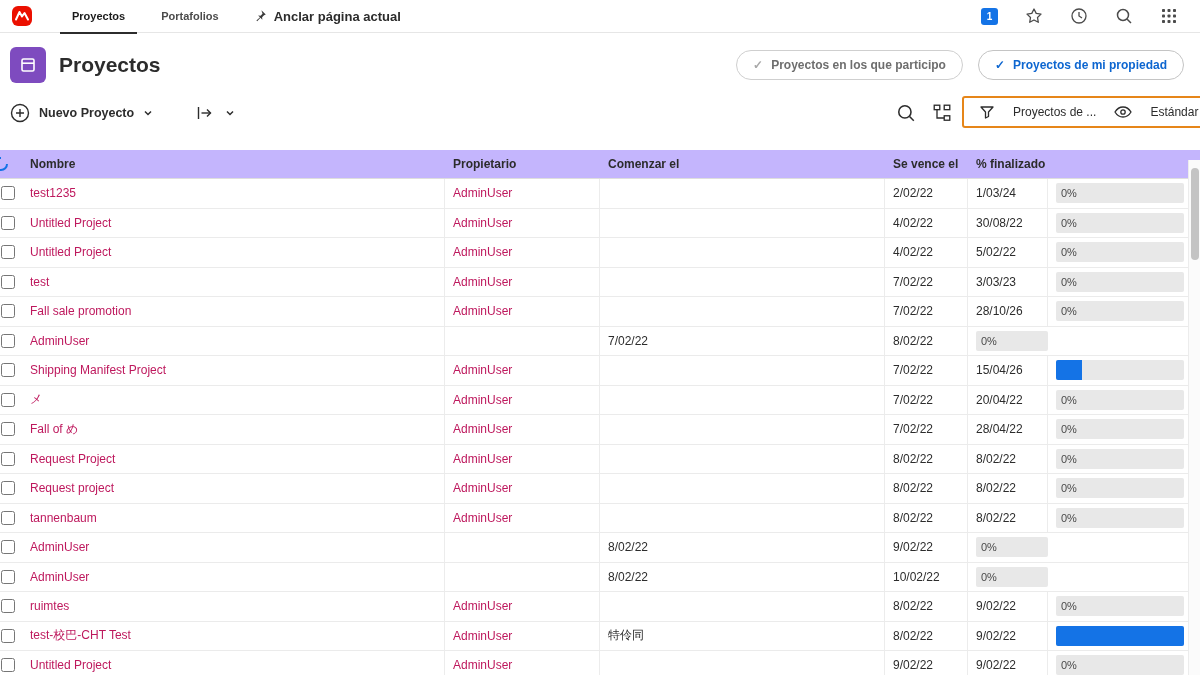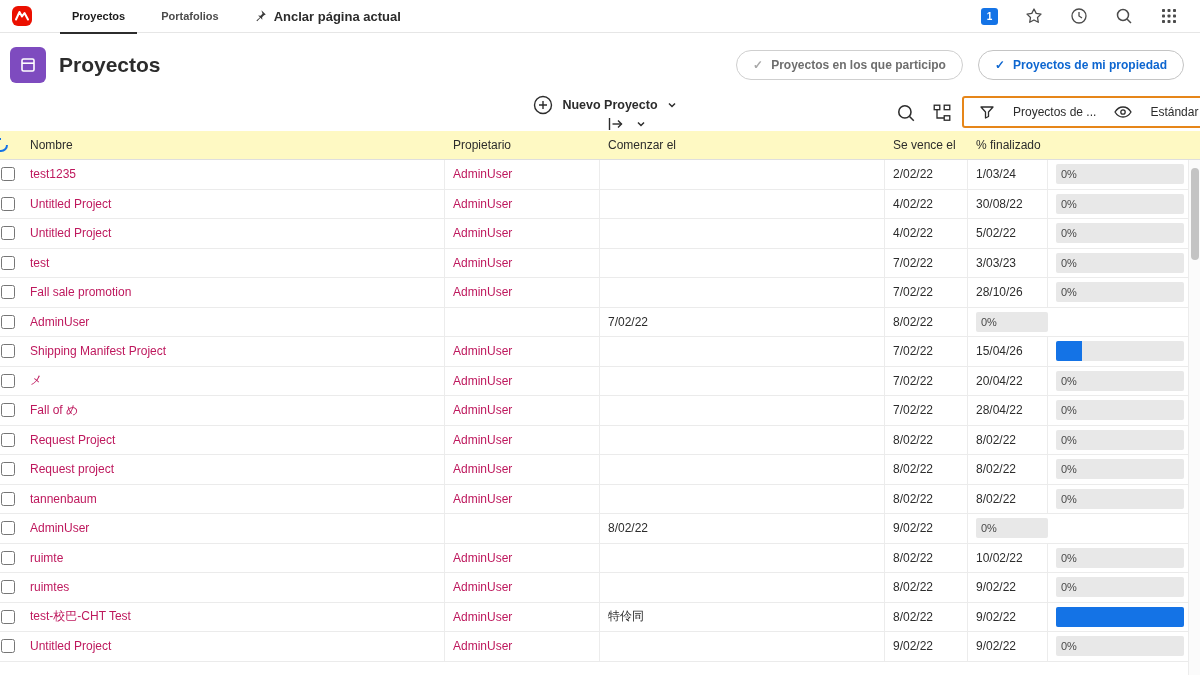--- a/index.html
+++ b/index.html
@@ -21,31 +21,31 @@
   .page-header { display:flex; align-items:center; padding:14px 16px 12px 10px; height:62px; }
   .proj-icon { width:36px; height:36px; border-radius:6px; background:#7e4bbf; display:flex; align-items:center; justify-content:center; margin-right:13px; flex:0 0 auto; }
   .page-title { font-size:21px; font-weight:700; color:#2c2c2c; }
   .pills { margin-left:auto; display:flex; gap:15px; }
   .pill { height:30px; border:1px solid #cfcfcf; border-radius:16px; display:flex; align-items:center; gap:8px; padding:0 16px; font-size:12px; font-weight:700; color:#6e6e6e; background:#fff; cursor:pointer; white-space:nowrap; }
   .pill .check { color:#a8a8a8; font-size:12px; }
   .pill.selected { color:#0d66d0; border-color:#c4c4c4; }
   .pill.selected .check { color:#0d66d0; }
 
   
-  .toolbar { height:36px; position:relative; display:flex; align-items:center; padding-left:10px; background:#fff;flex-direction:column; }
+  .toolbar { height:36px; position:relative; display:flex; align-items:center; padding-left:10px; background:#fff; }
   .new-project { display:flex; align-items:center; gap:9px; font-size:12.5px; font-weight:700; color:#2c2c2c; cursor:pointer; }
   .export-group { display:flex; align-items:center; gap:12px; margin-left:42px; cursor:pointer; }
   .search-btn { position:absolute; left:896px; top:8px; }
   .layout-btn { position:absolute; left:932px; top:8px; }
   .view-controls { position:absolute; left:962px; top:1px; width:262px; height:32px; border:2px solid #e68619; border-radius:3px; display:flex; align-items:center; padding:0 6px; background:#fff; }
   .vc-item { display:flex; align-items:center; gap:18px; font-size:12px; color:#2c2c2c; padding:0 9px; white-space:nowrap; cursor:pointer; }
 
   
   .grid-cols { display:grid; grid-template-columns:22px 423px 155px 285px 83px 80px 140px; }
-  .thead { height:29px; background:#fef9c3; border-bottom:1px solid #dedede; align-items:center; font-size:12px; font-weight:400; color:#2c2c2c; position:relative; }
+  .thead { height:29px; background:#c4b5fd; border-bottom:1px solid #dedede; align-items:center; font-size:12px; font-weight:700; color:#2c2c2c; position:relative;margin-top:19px; }
   .th { padding-left:8px; white-space:nowrap; overflow:hidden; cursor:pointer; }
   .panel-arrow { position:absolute; left:-7px; top:6px; }
   .tr { height:29.5px; border-bottom:1px solid #ebebeb; align-items:center; font-size:12px; background:#fff; }
   .td { padding-left:8px; overflow:hidden; white-space:nowrap; height:100%; display:flex; align-items:center; }
   .td.bordered { border-right:1px solid #ececec; }
   .link { color:#be185d; text-decoration:none; cursor:pointer; }
   .col-check input { width:14px; height:14px; margin-left:-7px; accent-color:#fff; }
   .progress { position:relative; width:128px; height:20px; background:#e8e8e8; border-radius:2px; overflow:hidden; }
   .progress-fill { position:absolute; left:0; top:0; bottom:0; background:#1473e6; }
   .progress-label { position:absolute; left:5px; top:50%; transform:translateY(-50%); font-size:11px; color:#4a4a4a; z-index:1; }
@@ -488,23 +488,20 @@
         <span class="progress-label">0%</span>
       </div>
     </div>
   </div>
 
   <div class="tr grid-cols">
     <div class="td col-check">
       <input type="checkbox" style="">
     </div>
     <div class="td bordered">
-          <a class="link">ruimte</a>
-        </div>
-    <div class="td bordered">
           <a class="link">AdminUser</a>
         </div>
     <div class="td bordered"></div>
     <div class="td bordered">8/02/22</div>
     <div class="td bordered">10/02/22</div>
     <div class="td">
       <div class="progress">
         <div class="progress-fill" style="width: 0%;"></div>
         <span class="progress-label">0%</span>
       </div>

